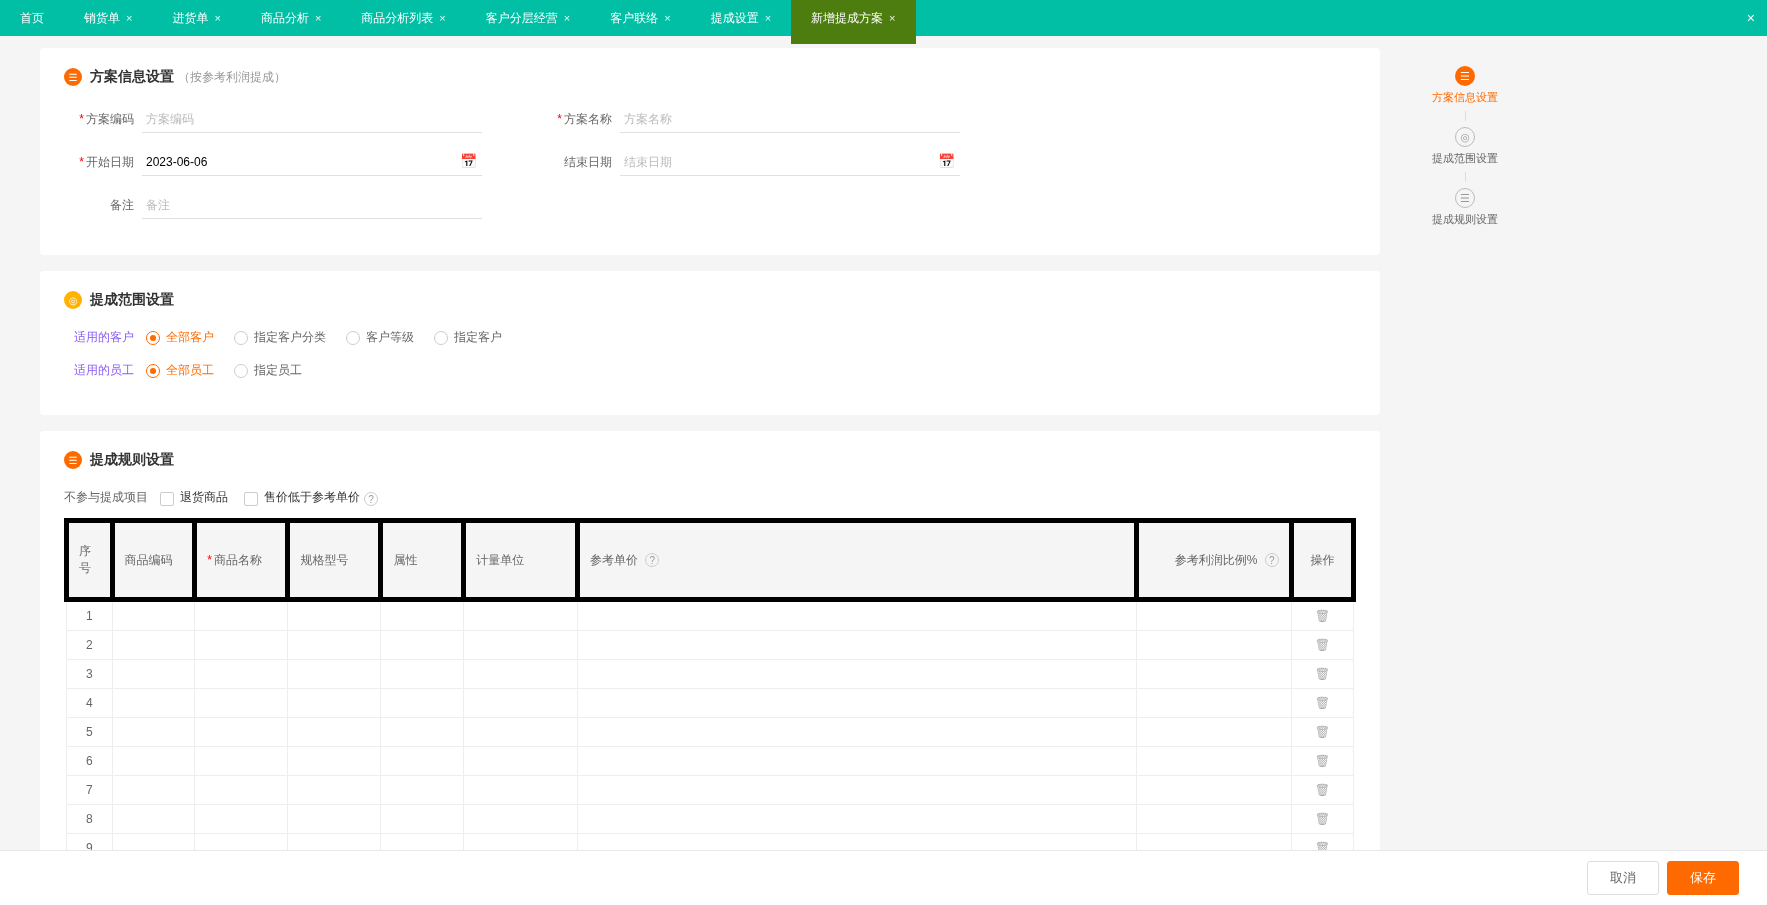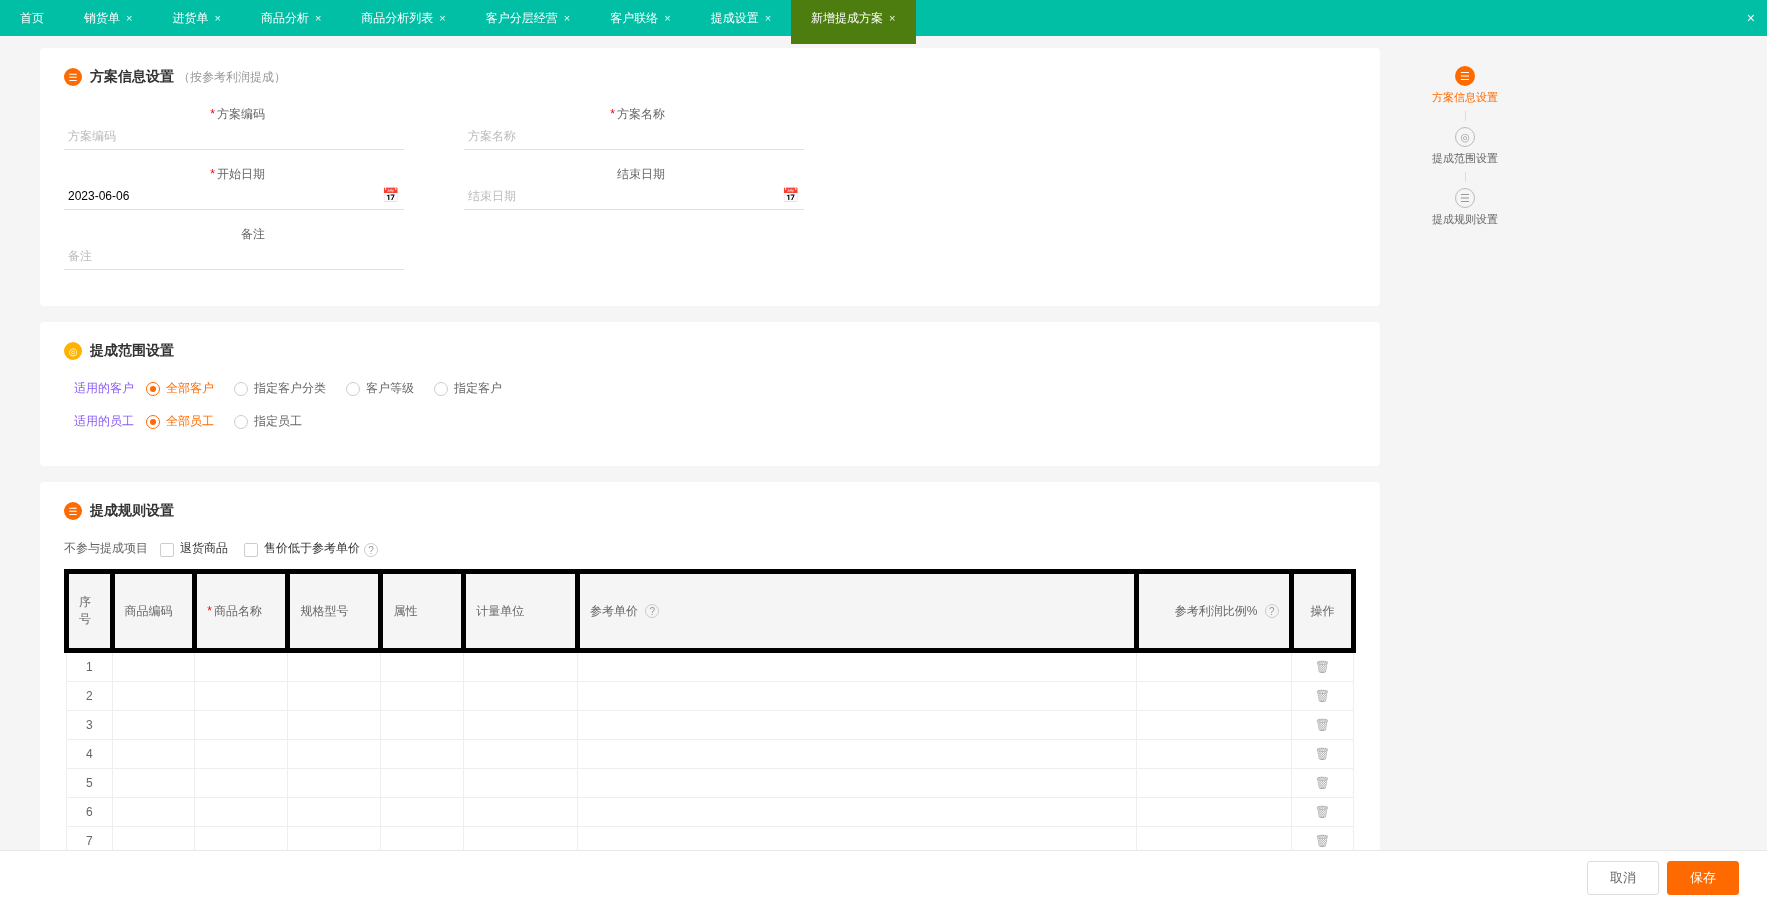--- a/index.html
+++ b/index.html
@@ -29,21 +29,21 @@
     .panel { background: #fff; border-radius: 4px; margin-bottom: 16px; padding: 20px 24px; }
     .panel-title { display: flex; align-items: center; margin-bottom: 20px; }
     .panel-title .icon { width: 18px; height: 18px; border-radius: 50%; display: flex; align-items: center; justify-content: center; color: #fff; font-size: 10px; margin-right: 8px; }
     .panel-title .icon.orange { background: #ff6a00; }
     .panel-title .icon.yellow { background: #ffb300; }
     .panel-title .title-text { font-size: 14px; font-weight: bold; color: #333; }
     .panel-title .subtitle { color: #999; font-size: 12px; margin-left: 4px; font-weight: normal; }
     
     
     .form-row { display: flex; margin-bottom: 16px; }
-    .form-field { display: flex; align-items: center; margin-right: 60px; flex-direction: column; }
+    .form-field { display: flex; align-items: center; margin-right: 60px; }
     .form-label { width: 70px; text-align: right; color: #666; font-size: 12px; margin-right: 8px; }
     .form-label .required { color: #ff0000; margin-right: 2px; }
     .form-input { width: 340px; border: none; border-bottom: 1px solid #e0e0e0; padding: 6px 4px; font-size: 12px; outline: none; }
     .form-input::placeholder { color: #bbb; }
     .date-wrapper { position: relative; width: 340px; }
     .date-wrapper .cal-icon { position: absolute; right: 4px; top: 4px; color: #ff6a00; font-size: 14px; }
     
     
     .radio-row { display: flex; align-items: center; margin-bottom: 16px; }
     .radio-label { width: 70px; text-align: right; color: #8b5cf6; margin-right: 12px; }

